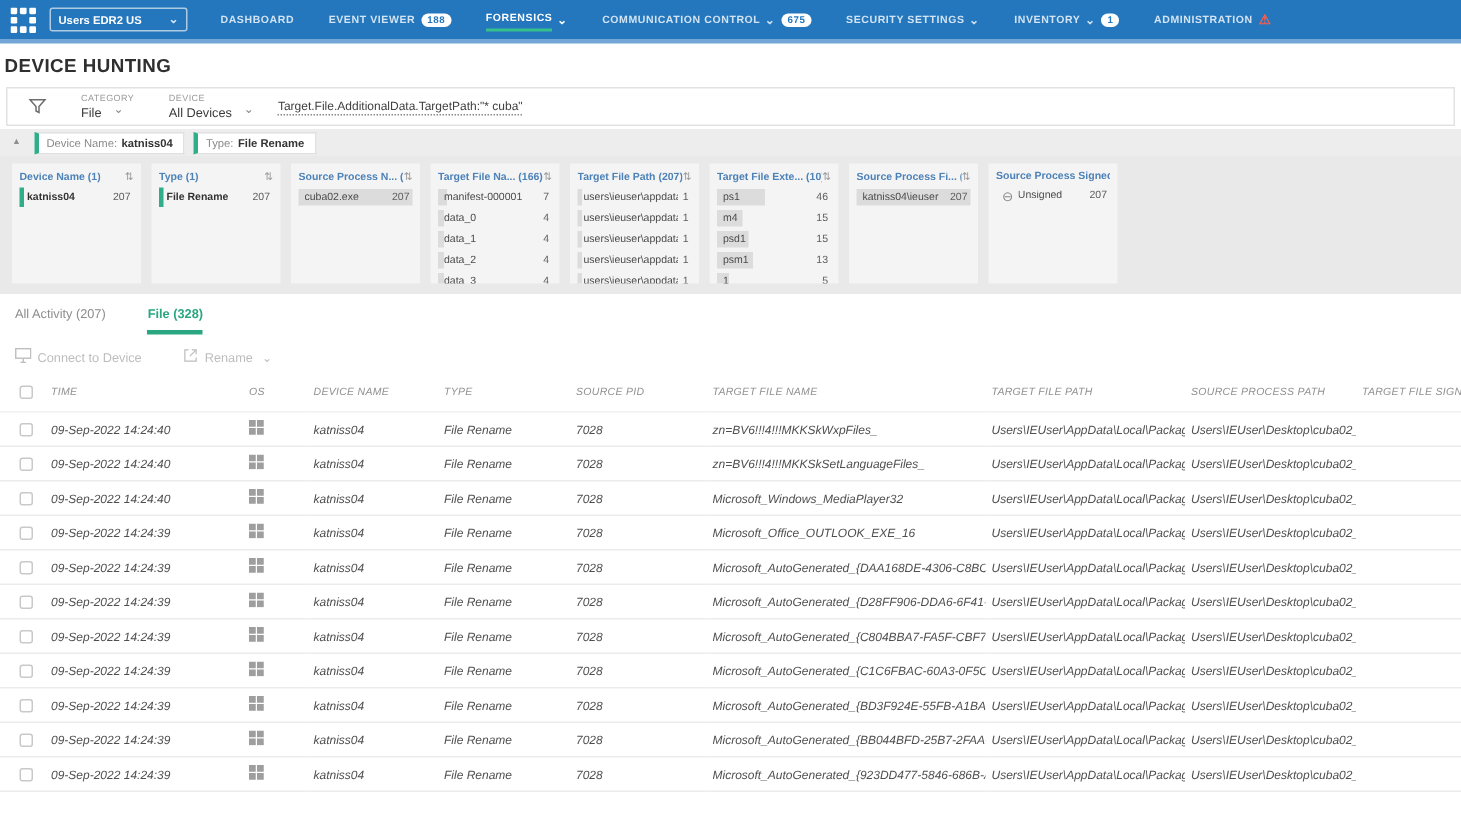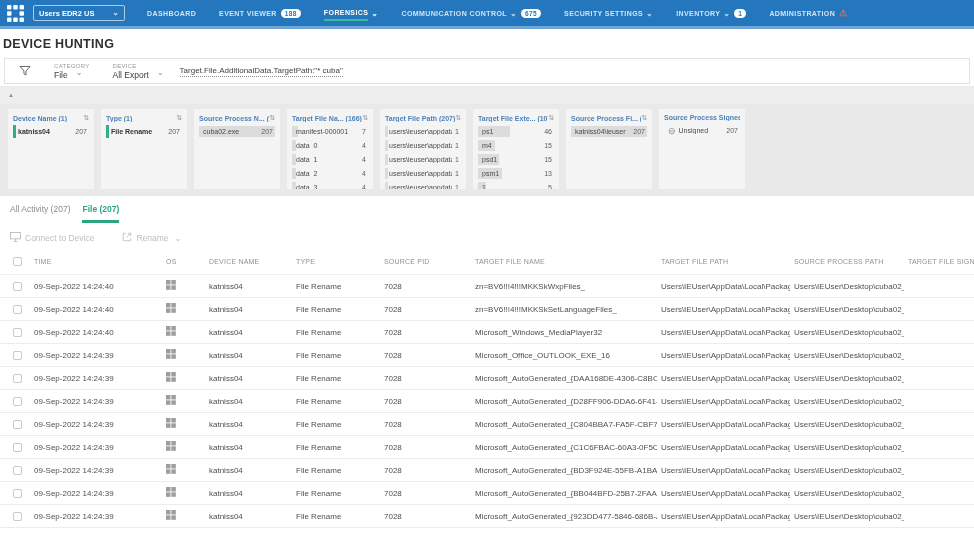--- a/index.html
+++ b/index.html
@@ -64,32 +64,32 @@
     font-size: 7px; color: #4a4a4a; padding: 0 2px 0 4px; margin-bottom: 1px; cursor: pointer; }
   .facet-row.selected { border-left: 3px solid #2fae89; font-weight: bold; color: #333;
     padding-left: 2px; }
   .facet-bar { position: absolute; left: 0; top: 1px; bottom: 1px; background: #dcdcdc; }
   .facet-name { position: relative; flex: 1; white-space: nowrap; overflow: hidden; }
   .facet-count { position: relative; color: #5d5d5d; margin-left: 3px; font-weight: normal; }
   .facet-row.selected .facet-count { font-weight: normal; }
   .facet-ic { position: relative; color: #8a8a8a; font-size: 9px; margin-right: 3px; }
 
   
-  .tabs { margin: 8px 0 0 10px; display: flex; gap: 12px; font-size: 8.5px; }
+  .tabs { margin: 8px 0 0 10px; display: flex; gap: 28px; font-size: 8.5px; }
   .tab { color: #8d8d8d; padding-bottom: 6px; cursor: pointer; }
   .tab.active { color: #2aa781; font-weight: bold; border-bottom: 3px solid #2aa781; }
 
   
   .toolbar { margin: 9px 0 0 10px; display: flex; gap: 28px; align-items: flex-end; }
   .tool { display: flex; align-items: center; gap: 4px; color: #bdbdbd; font-size: 8.5px;
     cursor: default; }
   .tool .chev { font-size: 8px; line-height: 5px; margin-left: 2px; }
 
   
-  table { width: 974px; border-collapse: collapse; table-layout: fixed; margin-top: 10px; }
+  table { width: 974px; border-collapse: collapse; table-layout: fixed; margin-top: 10px; font-style: italic; }
   thead th { font-size: 7px; font-weight: normal; color: #919191; text-align: left;
     padding: 3px 4px 8px 4px; white-space: nowrap; overflow: hidden; letter-spacing: .2px; }
   tbody td { font-size: 8px; color: #4f4f4f; height: 23px; padding: 0 4px;
     border-bottom: 1px solid #ececec; white-space: nowrap; overflow: hidden; }
   tbody tr:first-child td { border-top: 1px solid #f1f1f1; }
   .cbx { width: 9px; height: 9px; border: 1px solid #c9c9c9; border-radius: 2px;
     background: #fff; margin-left: 9px; cursor: pointer; }
   .os-ic { display: inline-flex; }
 </style>
 </head>
@@ -157,29 +157,39 @@
   <div class="fgroup">
     <div class="flabel">CATEGORY</div>
     <div class="fvalrow">
       <span>File</span>
       <span class="chev">⌄</span>
     </div>
   </div>
   <div class="fgroup">
     <div class="flabel">DEVICE</div>
     <div class="fvalrow">
-      <span>All Export</span>
+      <span>All Devices</span>
       <span class="chev">⌄</span>
     </div>
   </div>
   <div class="query">Target.File.AdditionalData.TargetPath:"* cuba"</div>
 </div>
 
 <div class="chips-band">
   <span class="collapse">▲</span>
+  <div class="chips" id="chips">
+      <div class="chip">
+        <span class="c-label">Device Name:</span>
+        <span class="c-value">katniss04</span>
+      </div>
+      <div class="chip">
+        <span class="c-label">Type:</span>
+        <span class="c-value">File Rename</span>
+      </div>
+    </div>
 </div>
 
 <div class="facet-band" id="facets">
     <div class="facet-panel">
       <div class="facet-header">
         <span class="facet-title">Device Name (1)</span>
         <span class="facet-sort">⇅</span>
       </div>
       <div class="facet-row selected">
         <span class="facet-name">katniss04</span>
@@ -318,21 +328,21 @@
       <div class="facet-row">
         <span class="facet-ic">⊖</span>
         <span class="facet-name">Unsigned</span>
         <span class="facet-count">207</span>
       </div>
     </div>
   </div>
 
 <div class="tabs">
   <div class="tab">All Activity (207)</div>
-  <div class="tab active">File (207)</div>
+  <div class="tab active">File (328)</div>
 </div>
 
 <div class="toolbar">
   <div class="tool">
     <span>
       <svg width="11" height="10" viewBox="0 0 24 22" fill="none" stroke="#bdbdbd" stroke-width="2">
         <rect x="1" y="1" width="22" height="14"></rect>
           <path d="M8 21h8M12 15v5"></path>
       </svg>
     </span>

